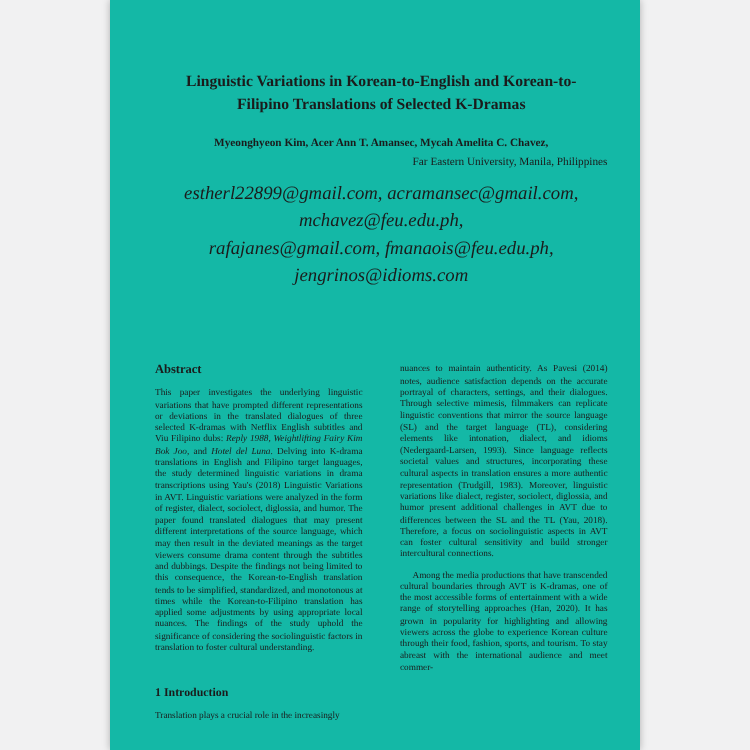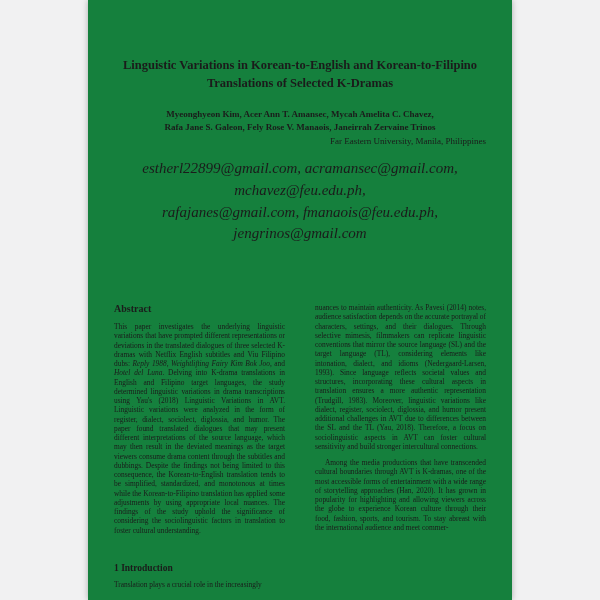--- a/index.html
+++ b/index.html
@@ -6,24 +6,24 @@
   .canvas {
     width: 600px; height: 600px;
     background: #f1f1f2;
     position: relative;
     overflow: hidden;
   }
   .page {
     position: absolute;
     left: 88px; top: 0;
     width: 424px; height: 600px;
-    background: #15803d;
+    background: #14b8a6;
     box-shadow: 0 0 6px rgba(0,0,0,0.28);
     box-sizing: border-box;
-    padding: 56px 26px 0 26px;
+    padding: 56px 26px 0 36px;
     font-family: "Liberation Serif", "DejaVu Serif", serif;
     color: #1b1b1b;
     overflow: hidden;
   }
   .title {
     font-size: 12.5px;
     font-weight: bold;
     text-align: center;
     line-height: 1.45;
     margin: 0 8px 16px 8px;
@@ -80,24 +80,23 @@
 </style>
 </head>
 <body>
 
 <div class="canvas">
   <div class="page">
 
     <h1 class="title">Linguistic Variations in Korean-to-English and Korean-to-Filipino Translations of Selected K-Dramas</h1>
 
     <div class="authors">Myeonghyeon Kim, Acer Ann T. Amansec, Mycah Amelita C. Chavez,</div>
-    <div class="authors">Rafa Jane S. Galeon, Fely Rose V. Manaois, Janeirrah Zervaine Trinos</div>
     <div class="affiliation">Far Eastern University, Manila, Philippines</div>
     <div class="emails first">estherl22899@gmail.com, acramansec@gmail.com, mchavez@feu.edu.ph,</div>
-    <div class="emails">rafajanes@gmail.com, fmanaois@feu.edu.ph, jengrinos@gmail.com</div>
+    <div class="emails">rafajanes@gmail.com, fmanaois@feu.edu.ph, jengrinos@idioms.com</div>
 
     <div class="columns">
 
       <div class="col">
         <h2 class="abstract-heading">Abstract</h2>
         <p class="abstract-text"><span>This paper investigates the underlying linguistic variations that have prompted different representations or deviations in the translated dialogues of three selected K-dramas with Netflix English subtitles and Viu Filipino dubs: </span><em>Reply 1988, Weightlifting Fairy Kim Bok Joo,</em><span> and </span><em>Hotel del Luna</em><span>. Delving into K-drama translations in English and Filipino target languages, the study determined linguistic variations in drama transcriptions using Yau's (2018) Linguistic Variations in AVT. Linguistic variations were analyzed in the form of register, dialect, sociolect, diglossia, and humor. The paper found translated dialogues that may present different interpretations of the source language, which may then result in the deviated meanings as the target viewers consume drama content through the subtitles and dubbings. Despite the findings not being limited to this consequence, the Korean-to-English translation tends to be simplified, standardized, and monotonous at times while the Korean-to-Filipino translation has applied some adjustments by using appropriate local nuances. The findings of the study uphold the significance of considering the sociolinguistic factors in translation to foster cultural understanding.</span></p>
         <h2 class="section-heading">1 Introduction</h2>
         <p class="body-text">Translation plays a crucial role in the increasingly</p>
       </div>
 

